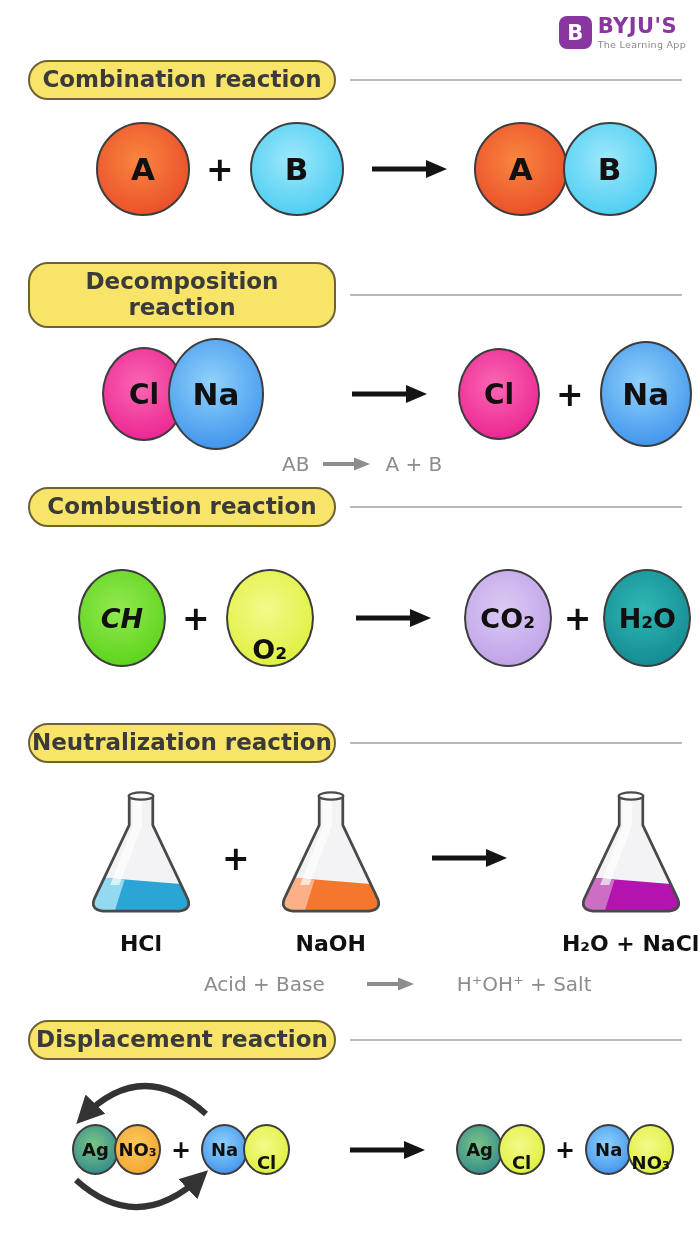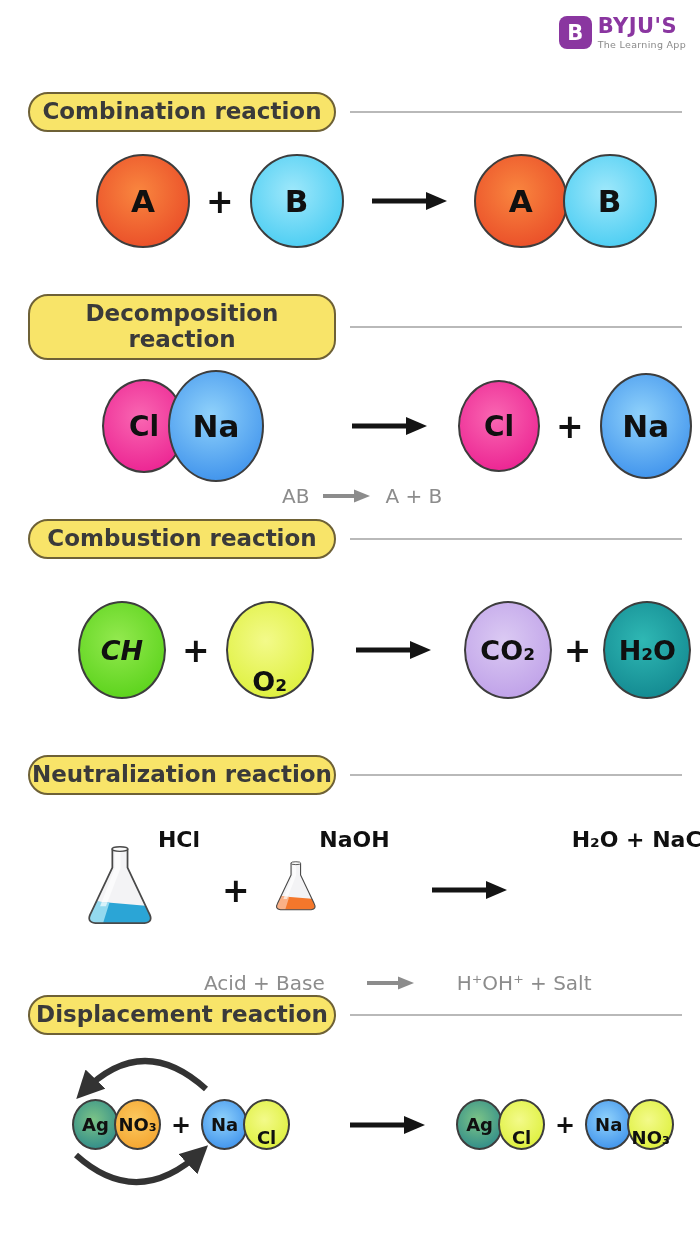--- a/index.html
+++ b/index.html
@@ -64,21 +64,21 @@
   .arrow-gap-5 { margin:0 30px 0 58px; }
 
   
   .formula { display:flex; align-items:center; gap:12px; color:var(--gray);
              font-size:20px; }
   .formula-1 { margin:2px 0 0 282px; }
   .formula-2 { margin:16px 0 0 204px;gap:40px; }
 
   
   .flask-row { display:flex; align-items:flex-start; margin-top:24px; padding-left:82px; }
-  .flask-col { display:flex; flex-direction:row; width:118px; flex:none; }
+  .flask-col { display:flex; flex-direction:column; align-items:center; width:118px; flex:none; }
   .flask-label { margin-top:8px; font-size:22px; font-weight:bold; color:#101010; white-space:nowrap; }
   .plus-flask { margin:52px 22px 0 22px; }
   .arrow-flask { margin:60px 36px 0 40px; }
   .flask-col.wide { margin-left:28px; }
   .glass-fill  { fill:#f3f3f5; }
   .glass-shine { fill:#ffffff; opacity:.65; }
   .glass-stroke{ fill:none; stroke:var(--flask_outline); stroke-width:3; stroke-linejoin:round; stroke-linecap:round; }
   .rim { fill:#fafafa; stroke:var(--flask_outline); stroke-width:2.5; }
   .liq-hcl  { fill:var(--hcl); }   .liqhi-hcl  { fill:var(--hcl_hi); }
   .liq-naoh { fill:var(--naoh); }  .liqhi-naoh { fill:var(--naoh_hi); }
@@ -96,21 +96,21 @@
     <div class="logo-mark">
       <span>B</span>
     </div>
     <div class="logo-text">
       <span class="logo-name">BYJU'S</span>
       <span class="logo-tag">The Learning App</span>
     </div>
   </div>
 </div>
 
-<div class="sec-header" style="margin-top:32px">
+<div class="sec-header" style="">
   <div class="pill">
     <span>Combination reaction</span>
   </div>
   <div class="rule"></div>
 </div>
 
 <div class="row row-1">
   <div class="atom sz-xl c-red">
     <span>A</span>
   </div>
@@ -248,21 +248,21 @@
 
 <div class="formula formula-2">
   <span>Acid + Base</span>
   <svg width="52" height="18" viewBox="0 0 52 18">
     <line x1="2" y1="9" x2="34" y2="9" stroke="#8c8c8c" stroke-width="4"></line>
     <polygon points="33,2.5 49,9 33,15.5" fill="#8c8c8c"></polygon>
   </svg>
   <span>H⁺OH⁺ + Salt</span>
 </div>
 
-<div class="sec-header" style="">
+<div class="sec-header" style="margin-top:24px">
   <div class="pill">
     <span>Displacement reaction</span>
   </div>
   <div class="rule"></div>
 </div>
 
 <div class="row row-5">
   <div class="swap-group">
     <svg class="swap-arrows" width="210" height="156" viewBox="0 0 210 156">
       <defs>

